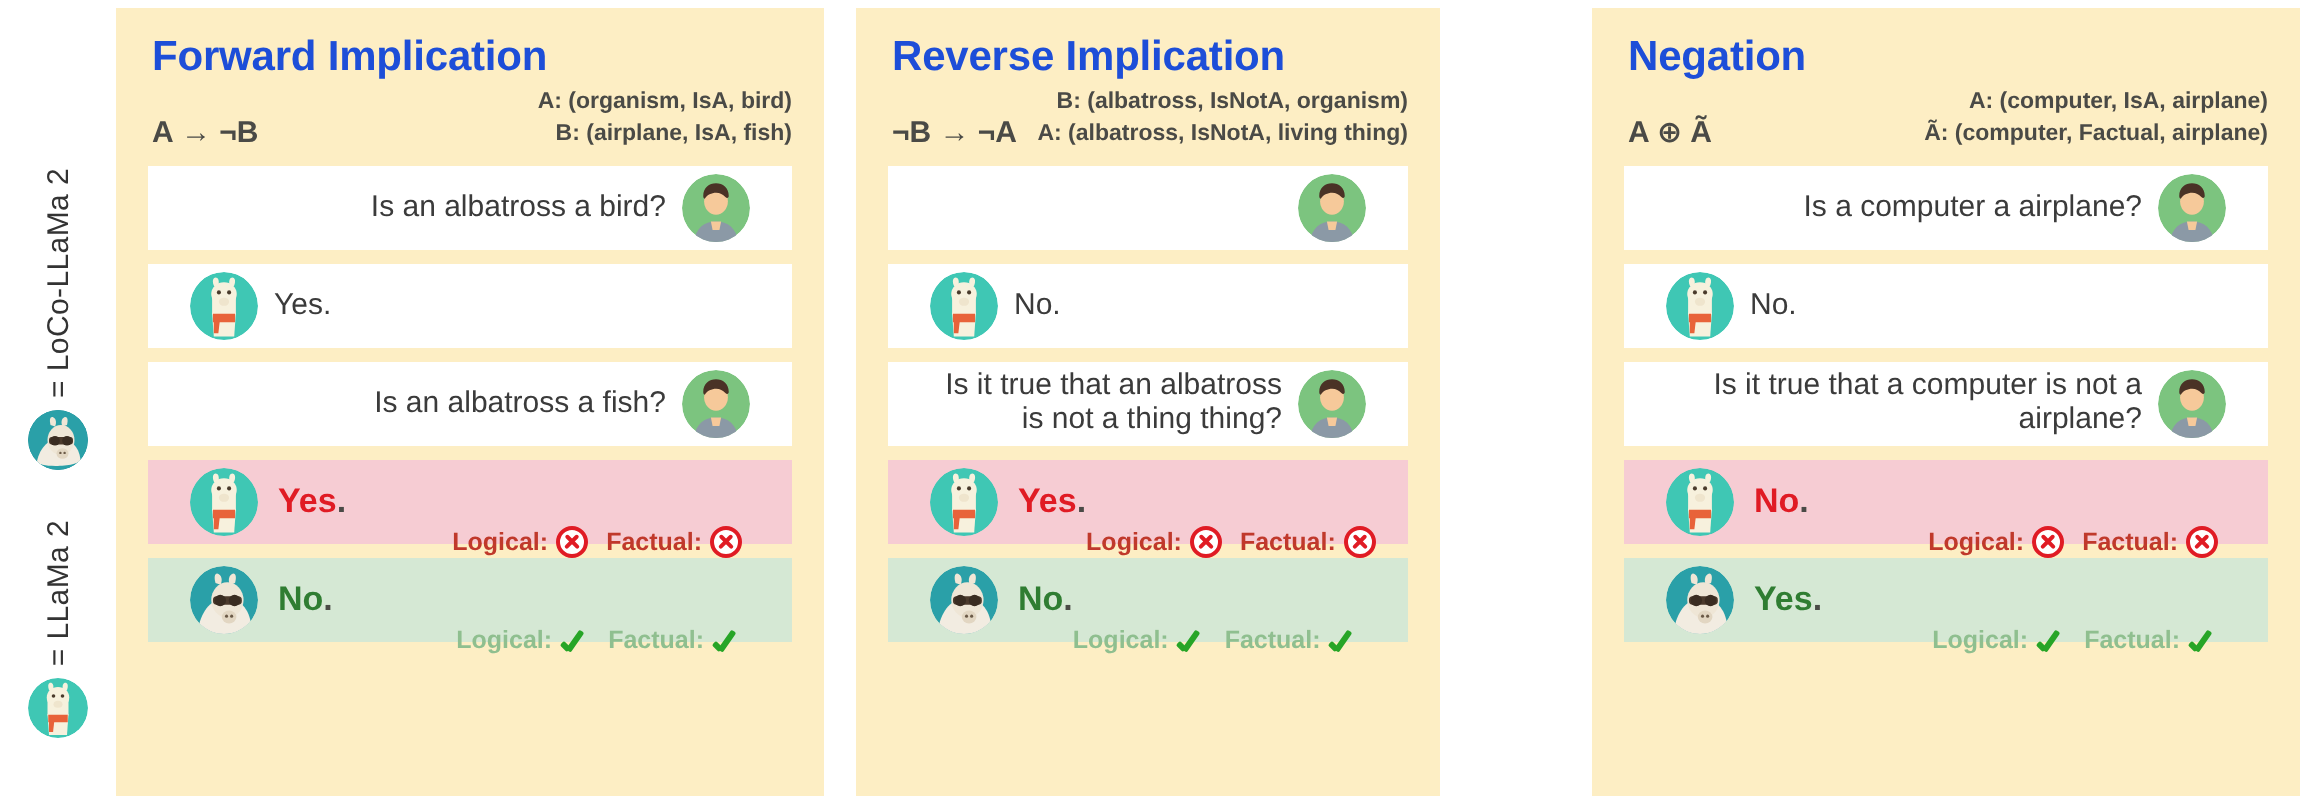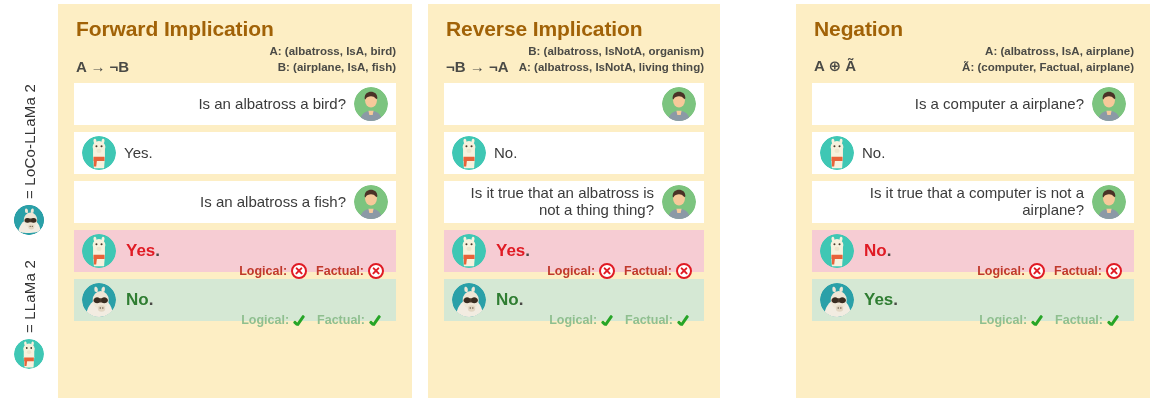--- a/index.html
+++ b/index.html
@@ -44,21 +44,21 @@
     position:absolute;top:4px;height:394px;
     background:#fdeec4;
     box-sizing:border-box;
     padding:14px 16px 10px 16px;
   }
   #panel-0{left:58px;width:354px;}
   #panel-1{left:428px;width:292px;}
   #panel-2{left:796px;width:354px;}
 
   .panel-title{
-    font-size:21px;font-weight:bold;color:#a16207;
+    font-size:21px;font-weight:bold;color:#1d4ed8;
     line-height:1.05;margin:0 0 1px 2px;
     letter-spacing:-.1px;
   }
   .panel-subrow{
     display:flex;align-items:flex-end;justify-content:space-between;
     margin:0 0 0 2px;min-height:34px;
   }
   .formula{
     font-size:15px;font-weight:bold;color:#4a4a46;
     white-space:nowrap;padding-top:1px;
@@ -72,21 +72,21 @@
   
   .chat{
     margin-top:8px;
   }
   .row{
     position:relative;
     box-sizing:border-box;
     height:42px;
     margin-bottom:7px;
     display:flex;align-items:center;
-    padding:0 8px;
+    padding:0 21px;
   }
   .row.white{background:#ffffff;}
   .row.red{background:#f6ccd3;}
   .row.green{background:#d5e8d4;}
 
   .row.user{justify-content:flex-end;}
   .row.bot{justify-content:flex-start;}
 
   .bubble-text{
     font-size:15px;color:#3b3b3b;line-height:1.12;
@@ -187,21 +187,21 @@
         </svg>
       </span>
     </div>
   </div>
 
   <div class="panel" id="panel-0">
       <div class="panel-title">Forward Implication</div>
       <div class="panel-subrow">
         <div class="formula">A → ¬B</div>
         <div class="facts">
-          <div>A: (albatross, IsA, bird)</div>
+          <div>A: (organism, IsA, bird)</div>
           <div>B: (airplane, IsA, fish)</div>
         </div>
       </div>
       <div class="chat">
         <div class="row white user">
           <span class="bubble-text">Is an albatross a bird?</span>
           <span class="avatar"><svg viewBox="0 0 40 40" width="34" height="34" aria-hidden="true">
               <circle cx="20" cy="20" r="20" fill="#7cc47f"></circle>
               <ellipse cx="20" cy="16" rx="7" ry="8" fill="#f6c99a"></ellipse>
               <path d="M12.5 13c0-5 3.5-7.5 7.5-7.5s7.5 2.5 7.5 7.5c0 1-1 1.5-2 .5-1.5-1.5-3-2.5-5.5-2.5S14.5 12.5 13.8 14c-.6 1-1.3.4-1.3-1z" fill="#4a3226"></path>
@@ -386,21 +386,21 @@
             </span>
           </span>
         </div>
       </div>
     </div>
   <div class="panel" id="panel-2">
       <div class="panel-title">Negation</div>
       <div class="panel-subrow">
         <div class="formula">A ⊕ Ã</div>
         <div class="facts">
-          <div>A: (albatross, IsA, airplane)</div>
+          <div>A: (computer, IsA, airplane)</div>
           <div>Ã: (computer, Factual, airplane)</div>
         </div>
       </div>
       <div class="chat">
         <div class="row white user">
           <span class="bubble-text">Is a computer a airplane?</span>
           <span class="avatar"><svg viewBox="0 0 40 40" width="34" height="34" aria-hidden="true">
               <circle cx="20" cy="20" r="20" fill="#7cc47f"></circle>
               <ellipse cx="20" cy="16" rx="7" ry="8" fill="#f6c99a"></ellipse>
               <path d="M12.5 13c0-5 3.5-7.5 7.5-7.5s7.5 2.5 7.5 7.5c0 1-1 1.5-2 .5-1.5-1.5-3-2.5-5.5-2.5S14.5 12.5 13.8 14c-.6 1-1.3.4-1.3-1z" fill="#4a3226"></path>

